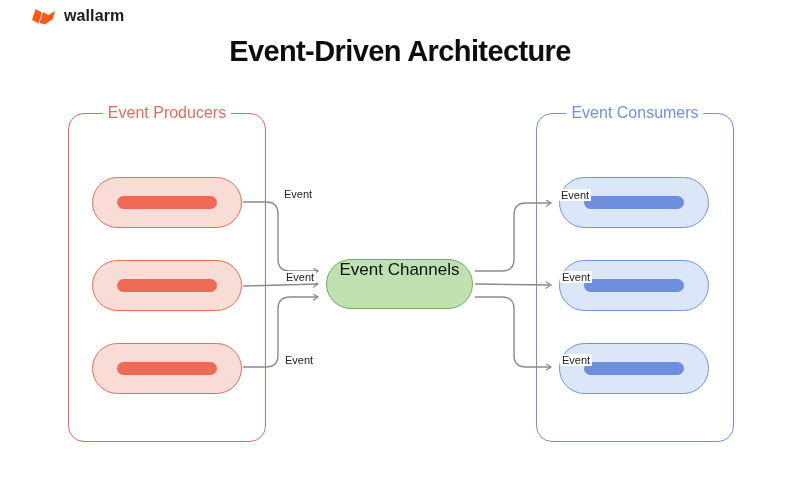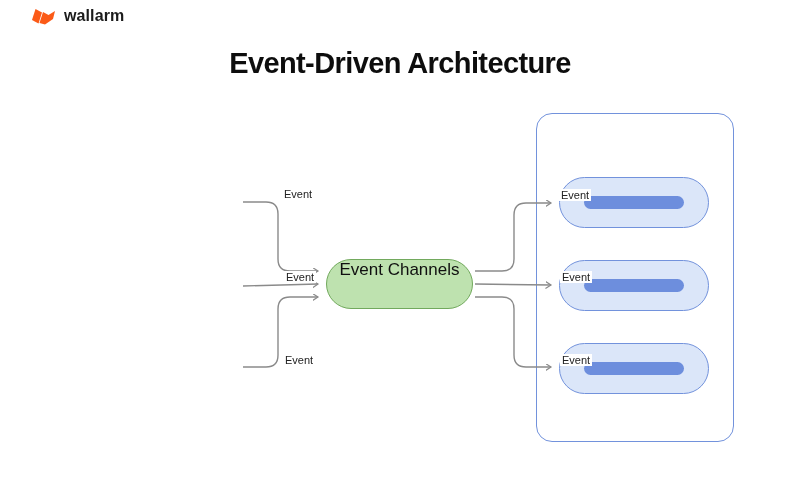--- a/index.html
+++ b/index.html
@@ -3,21 +3,21 @@
 <meta charset="utf-8">
 <style>
   html,body { margin:0; padding:0; background:#ffffff; }
   body { width:800px; height:480px; font-family:"Liberation Sans", sans-serif; }
   .stage { position:relative; width:800px; height:480px; background:#fff; overflow:hidden; }
 
   
   .logo { position:absolute; left:31px; top:7px; display:flex; align-items:center; gap:7px; }
   .logo svg { display:block; }
   .logo-text { font-size:16px; font-weight:700; color:#1b1b1b; letter-spacing:0.1px; }
-  .title { position:absolute; left:0; top:47px; width:800px; text-align:center;
+  .title { position:absolute; left:0; top:35px; width:800px; text-align:center;
            font-size:29px; font-weight:700; color:#0d0d0d; letter-spacing:-0.6px; }
 
   
   .group-box { position:absolute; top:113px; width:196px; height:327px;
                border-radius:16px; background:#fff; }
   .group-box.producers { left:68px; border:1.5px solid #e66c59; }
   .group-box.consumers { left:536px; border:1.5px solid #7292dc; }
   .legend { position:absolute; top:-10px; left:50%; transform:translateX(-50%);
             background:#fff; padding:0 5px; font-size:16px; white-space:nowrap; }
   .legend.red  { color:#e66c59; }
@@ -59,22 +59,35 @@
       <svg width="26" height="18" viewBox="0 0 26 18">
         <path d="M1,13 L4.5,2 L11,5.5 L7.5,16.5 Z" fill="#fb5a17"></path>
         <path d="M8.5,16 L12,5 L17.5,8 L24,4 L22,12 L14,17.5 Z" fill="#fb5a17"></path>
       </svg>
     </span>
     <span class="logo-text">wallarm</span>
   </div>
 
   <div class="title">Event-Driven Architecture</div>
 
+  <div class="group-box producers">
+    <span class="legend red">Event Producers</span>
+    <div class="pill red row1">
+      <div class="bar"></div>
+    </div>
+    <div class="pill red row2">
+      <div class="bar"></div>
+    </div>
+    <div class="pill red row3">
+      <div class="bar"></div>
+    </div>
+  </div>
 
   <div class="group-box consumers">
+    <span class="legend blue">Event Consumers</span>
     <div class="pill blue row1">
       <div class="bar"></div>
     </div>
     <div class="pill blue row2">
       <div class="bar"></div>
     </div>
     <div class="pill blue row3">
       <div class="bar"></div>
     </div>
   </div>

